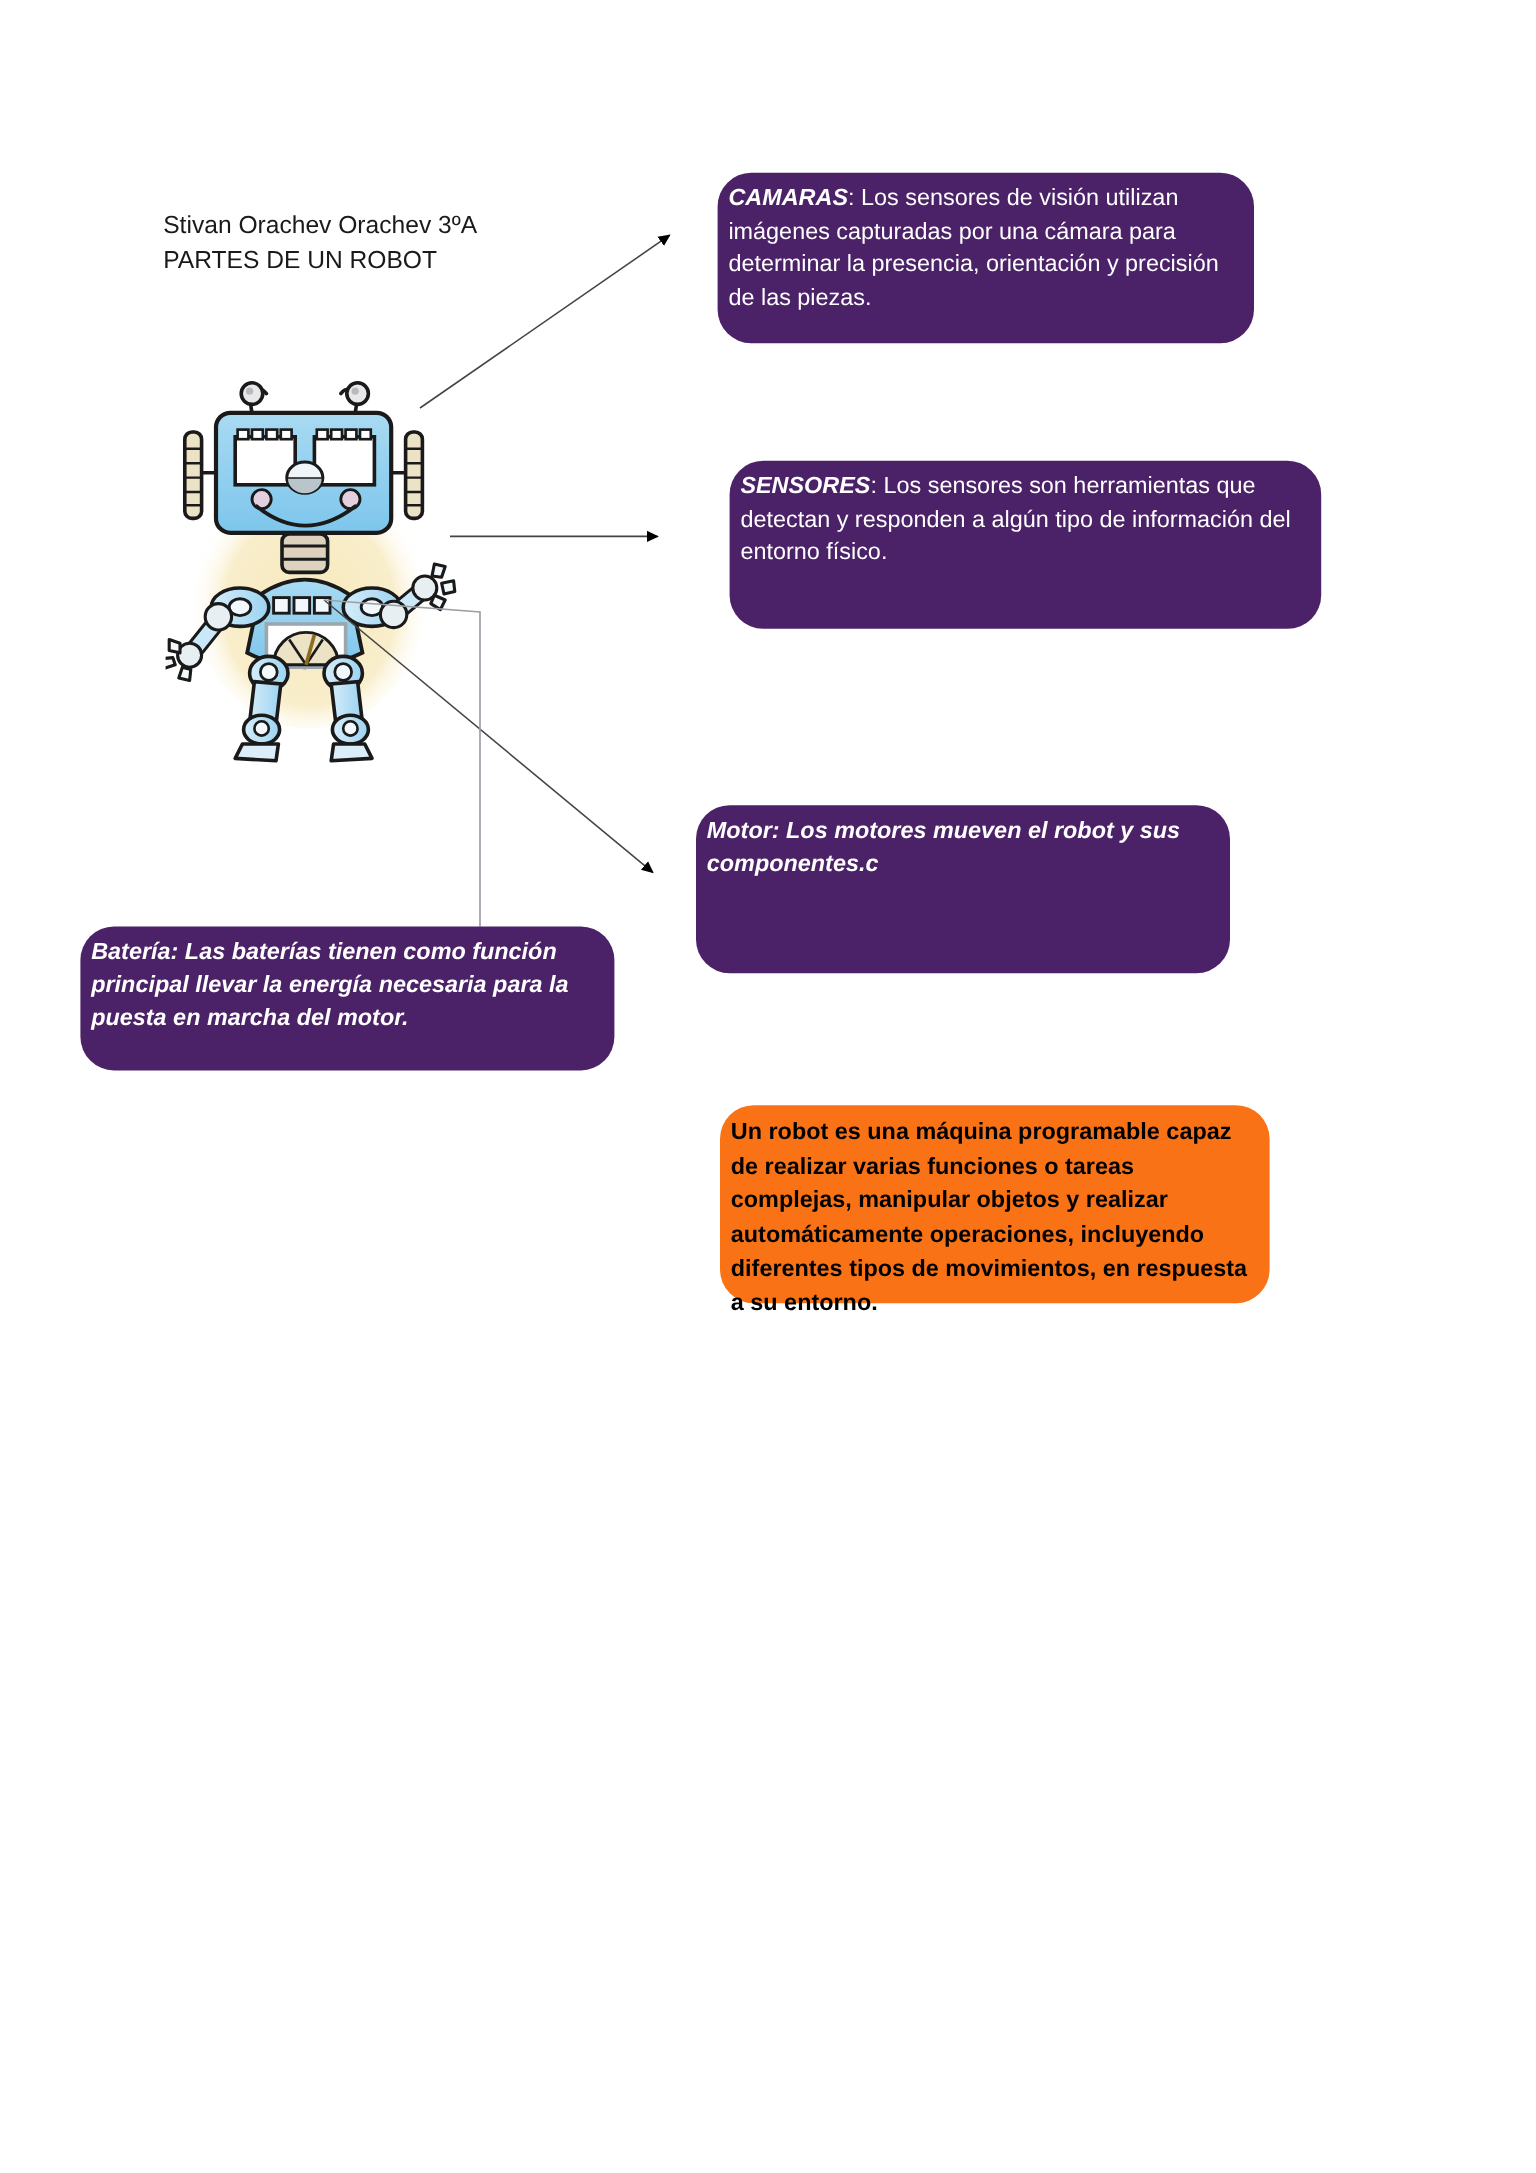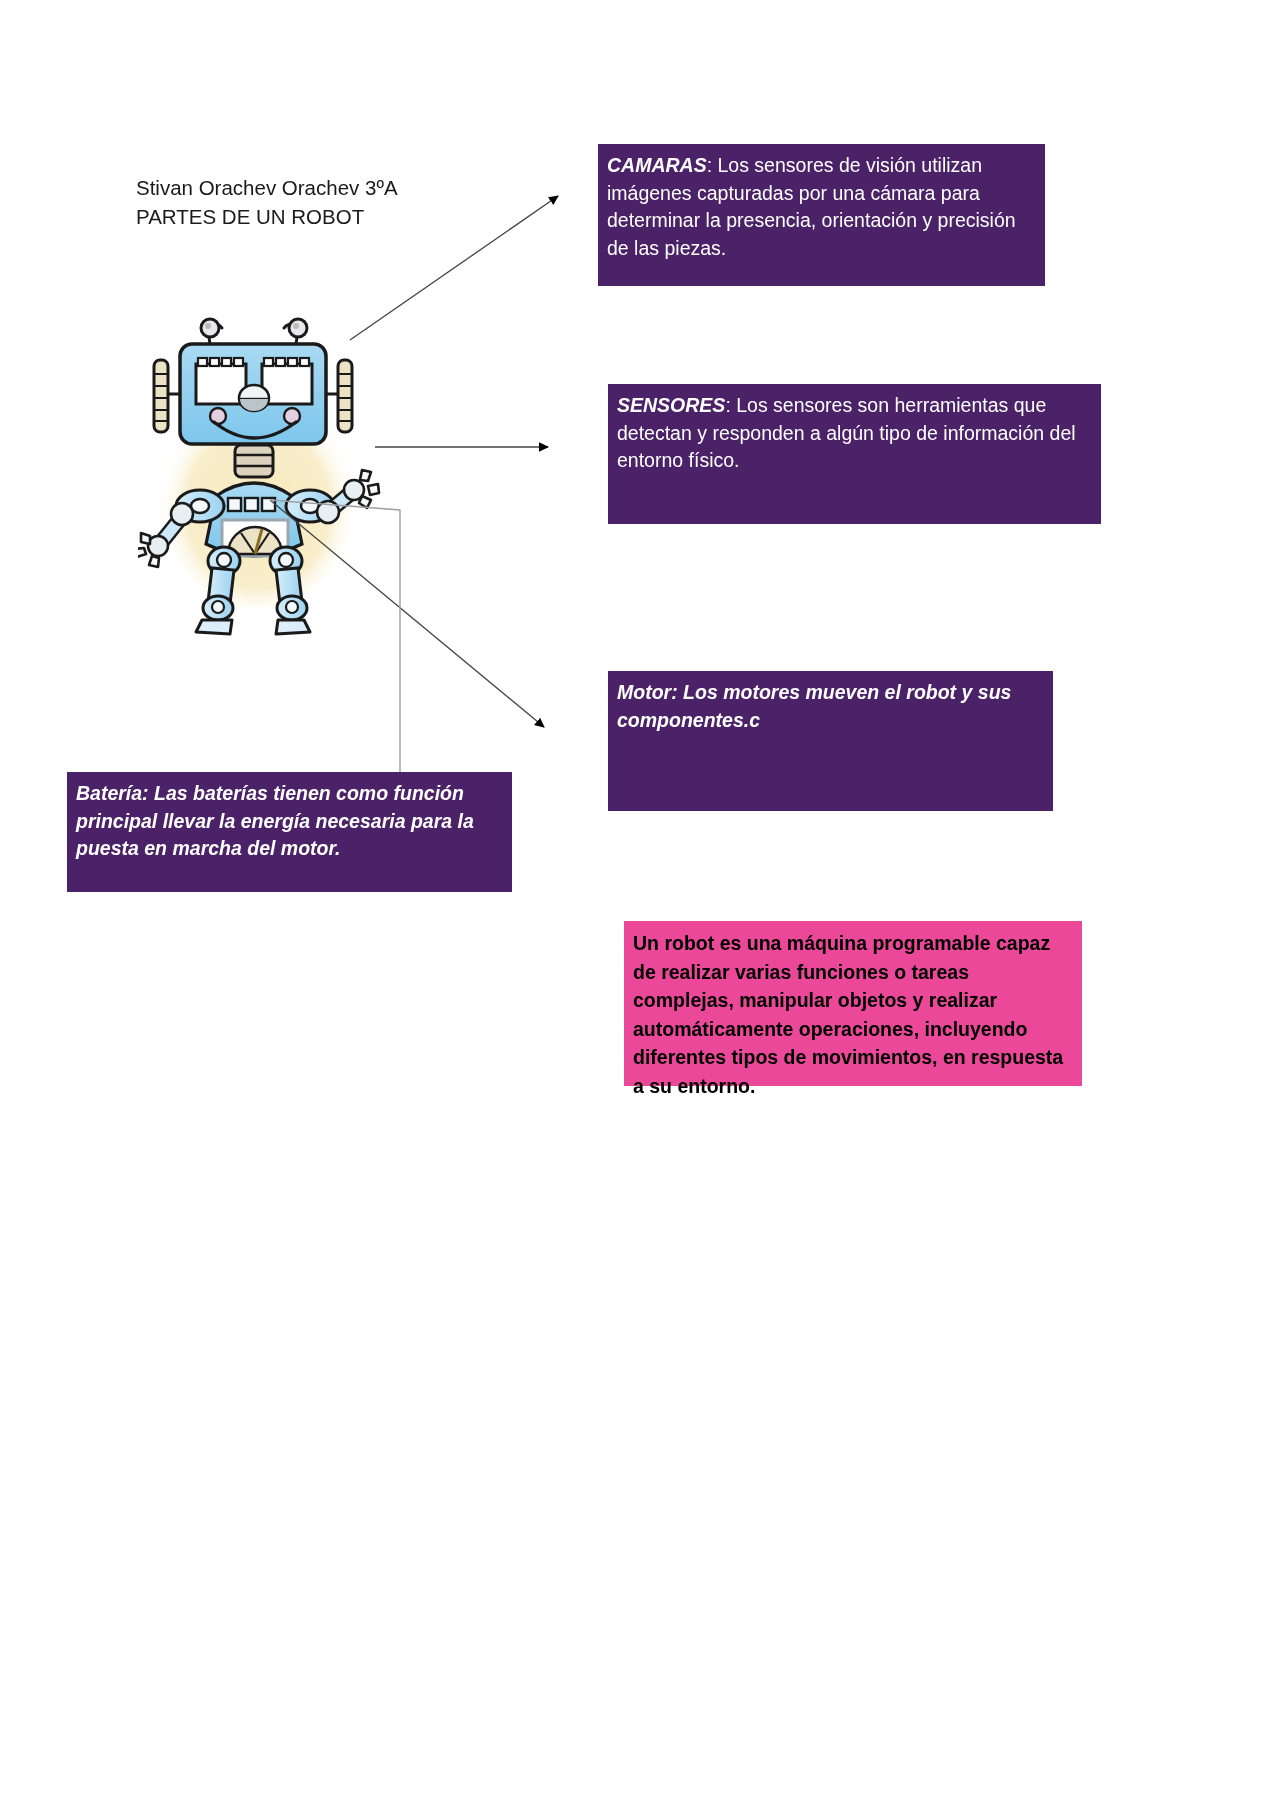--- a/index.html
+++ b/index.html
@@ -31,35 +31,36 @@
     white-space: nowrap;
     margin-top: 40px;
   }
   .header div { font-weight: 400; }
 
   
   .box {
     position: absolute;
     box-sizing: border-box;
     padding: 8px 8px 8px 9px;
+    border-radius: 28px;
   }
   .box p {
     margin: 0;
     font-size: 19.5px;
     line-height: 27.5px;
   }
   .box-purple { background: #4b2267; color: #ffffff; }
-  .box-yellow { background: #ec4899; color: #000000; margin-left: 24px; }
+  .box-yellow { background: #f97316; color: #000000; }
   .box-purple .lead { font-weight: bold; font-style: italic; }
   .box-allbold p { font-weight: bold; font-style: italic; }
   .box-yellow p { font-weight: bold; font-size: 19.5px; line-height: 28.5px; }
 
   #box-camaras   { left: 598px;  top: 144px; width: 447px; height: 142px; }
   #box-sensores  { left: 608px;  top: 384px; width: 493px; height: 140px; }
-  #box-motor     { left: 608px;  top: 671px; width: 445px; height: 140px; }
+  #box-motor     { left: 580px;  top: 671px; width: 445px; height: 140px; }
   #box-bateria   { left: 67px;   top: 772px; width: 445px; height: 120px; }
   #box-definicion{ left: 600px;  top: 921px; width: 458px; height: 165px; }
 
   
   .arrows {
     position: absolute;
     left: 0; top: 0;
     width: 1280px; height: 1811px;
     pointer-events: none;
   }

